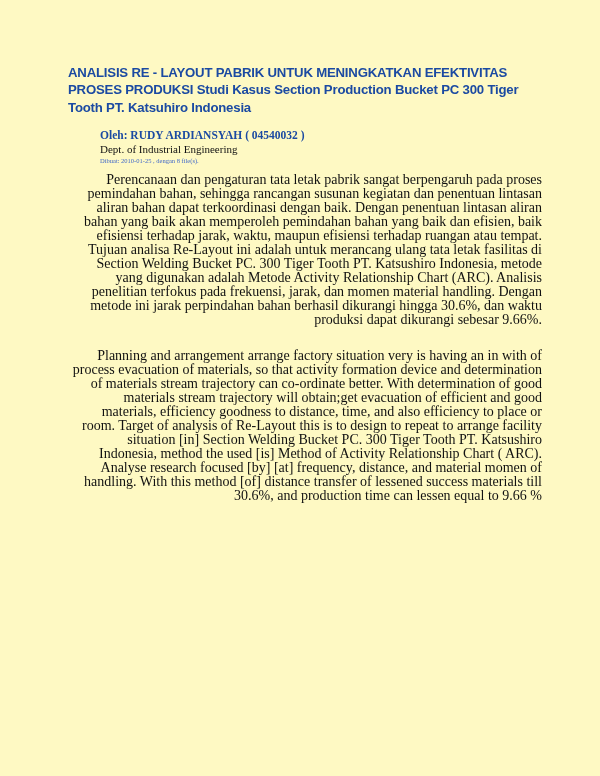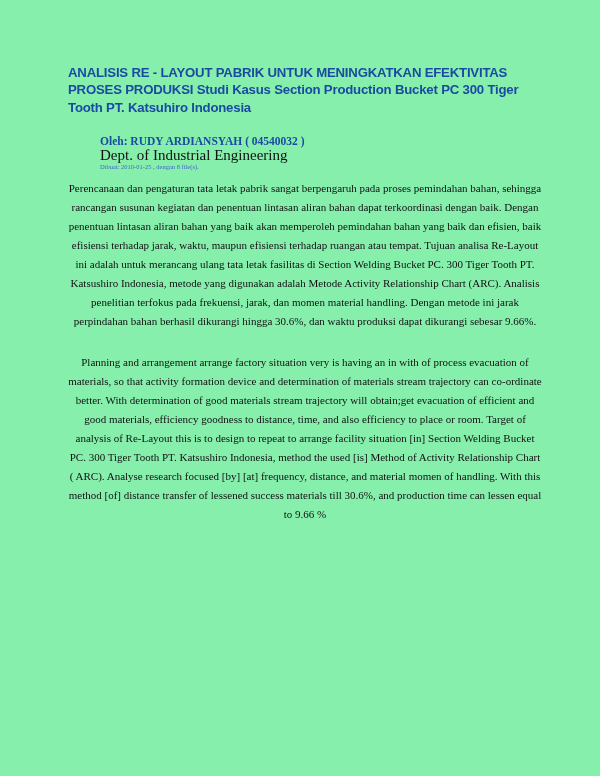--- a/index.html
+++ b/index.html
@@ -4,74 +4,74 @@
 <style>
   html, body {
     margin: 0;
     padding: 0;
     background: #ffffff;
   }
   .page {
     position: relative;
     width: 600px;
     height: 776px;
-    background: #86efac;
+    background: #fef9c3;
     overflow: hidden;
     font-family: "Liberation Serif", serif;
     color: #1a1a1a;
   }
   .content {
     position: absolute;
     left: 68px;
     top: 64px;
     width: 474px;
   }
   .doc-title {
     font-family: "Liberation Sans", sans-serif;
     font-weight: bold;
     font-size: 13.2px;
     line-height: 17.4px;
     letter-spacing: -0.2px;
     color: #1b4aa2;
   }
   .byline {
     margin-left: 32px;
-    margin-top: 18px;
+    margin-top: 12px;
   }
   .author-line {
     font-family: "Liberation Serif", serif;
     font-weight: bold;
     font-size: 11.5px;
     line-height: 14px;
     color: #1b4aa2;
   }
   .dept-line {
-    font-size: 15px;
+    font-size: 11px;
     line-height: 14px;
     color: #111111;
   }
   .created-line {
     font-size: 6.5px;
     line-height: 9px;
     color: #4169c9;
   }
   .keywords {
     margin-top: 17px;
     font-size: 11.5px;
     line-height: 14.6px;
     color: #111111;
   }
   .keywords .kw-label {
     font-weight: bold;
   }
   .abstract {
-    font-size: 11px;
-    line-height: 19px;
+    font-size: 14px;
+    line-height: 14px;
     color: #111111;
-    text-align: center;
+    text-align: right;
   }
   .abstract-id {
     margin-top: 8px;
   }
   .abstract-en {
     margin-top: 22px;
   }
 </style>
 </head>
 <body>

